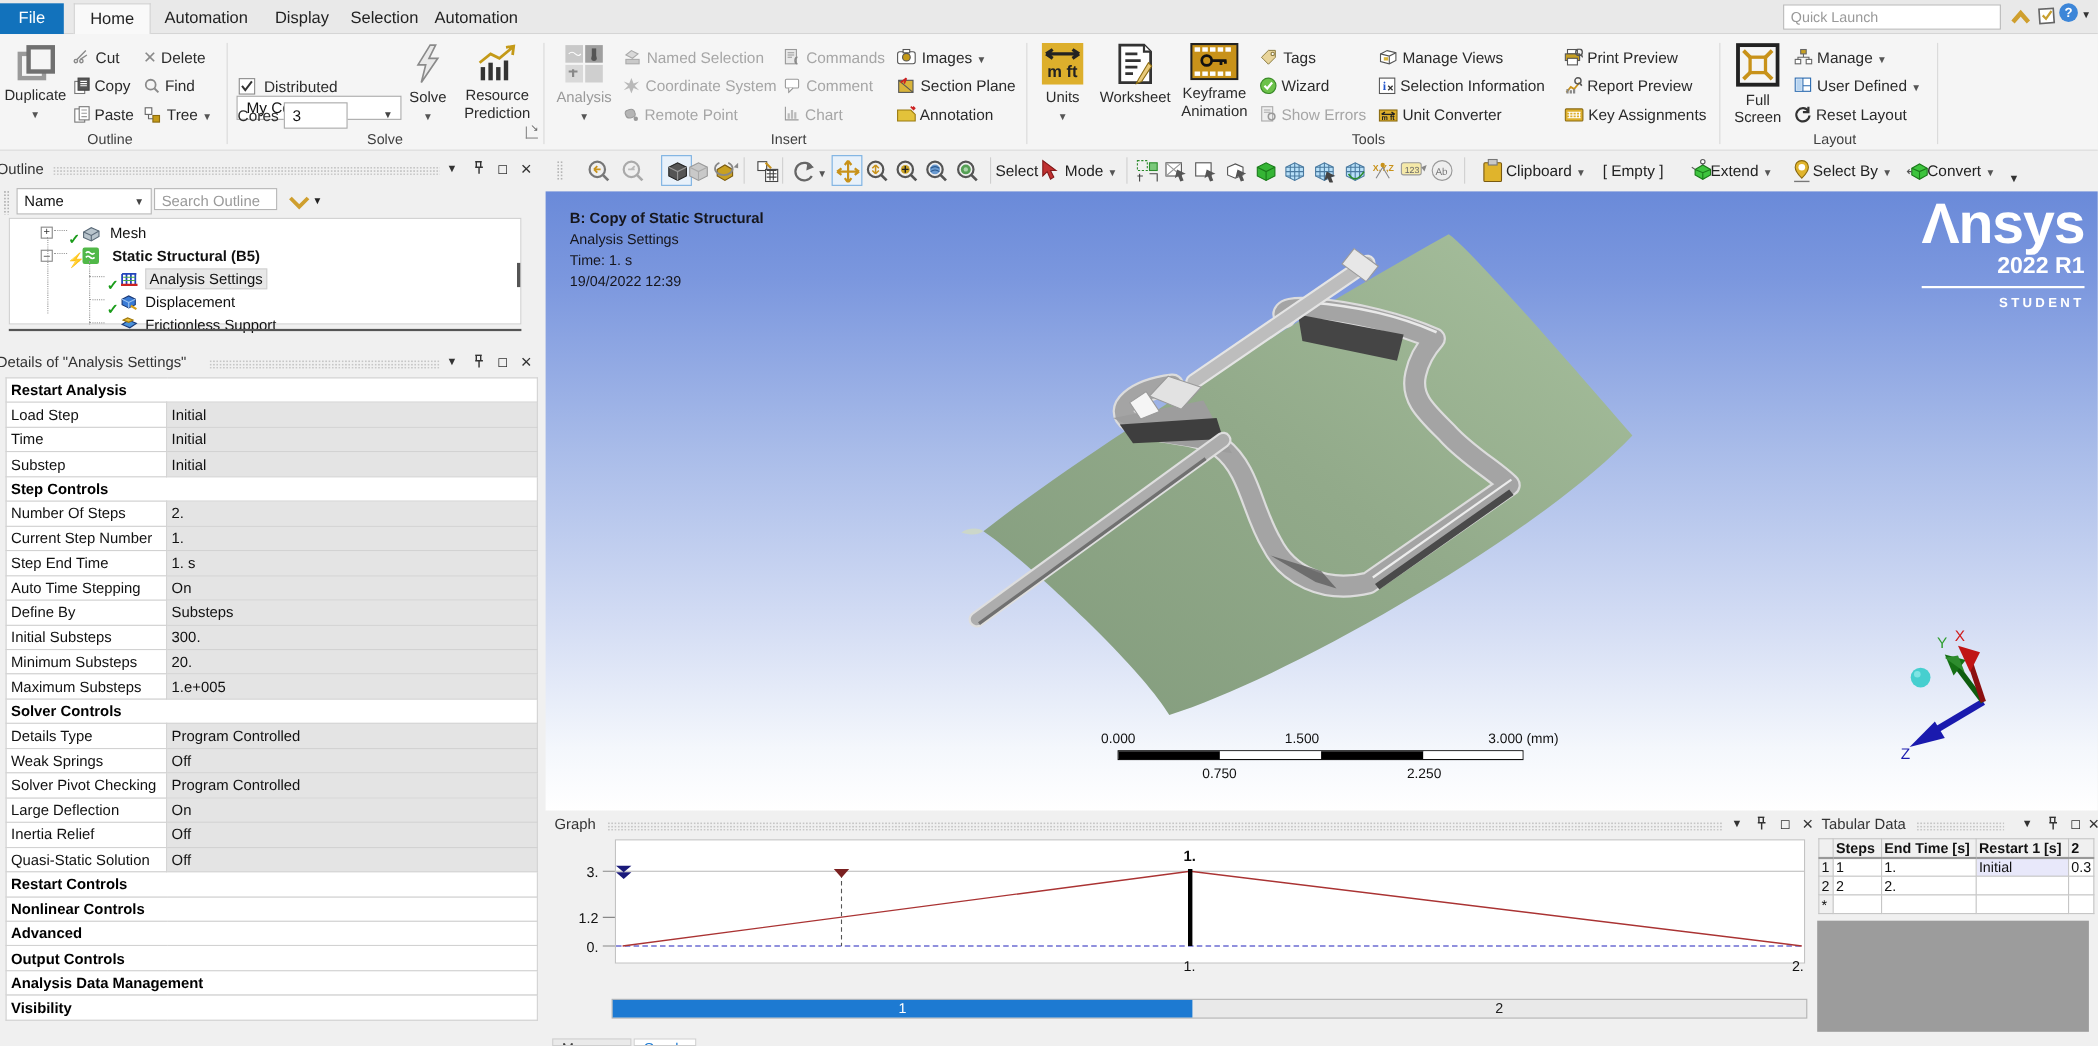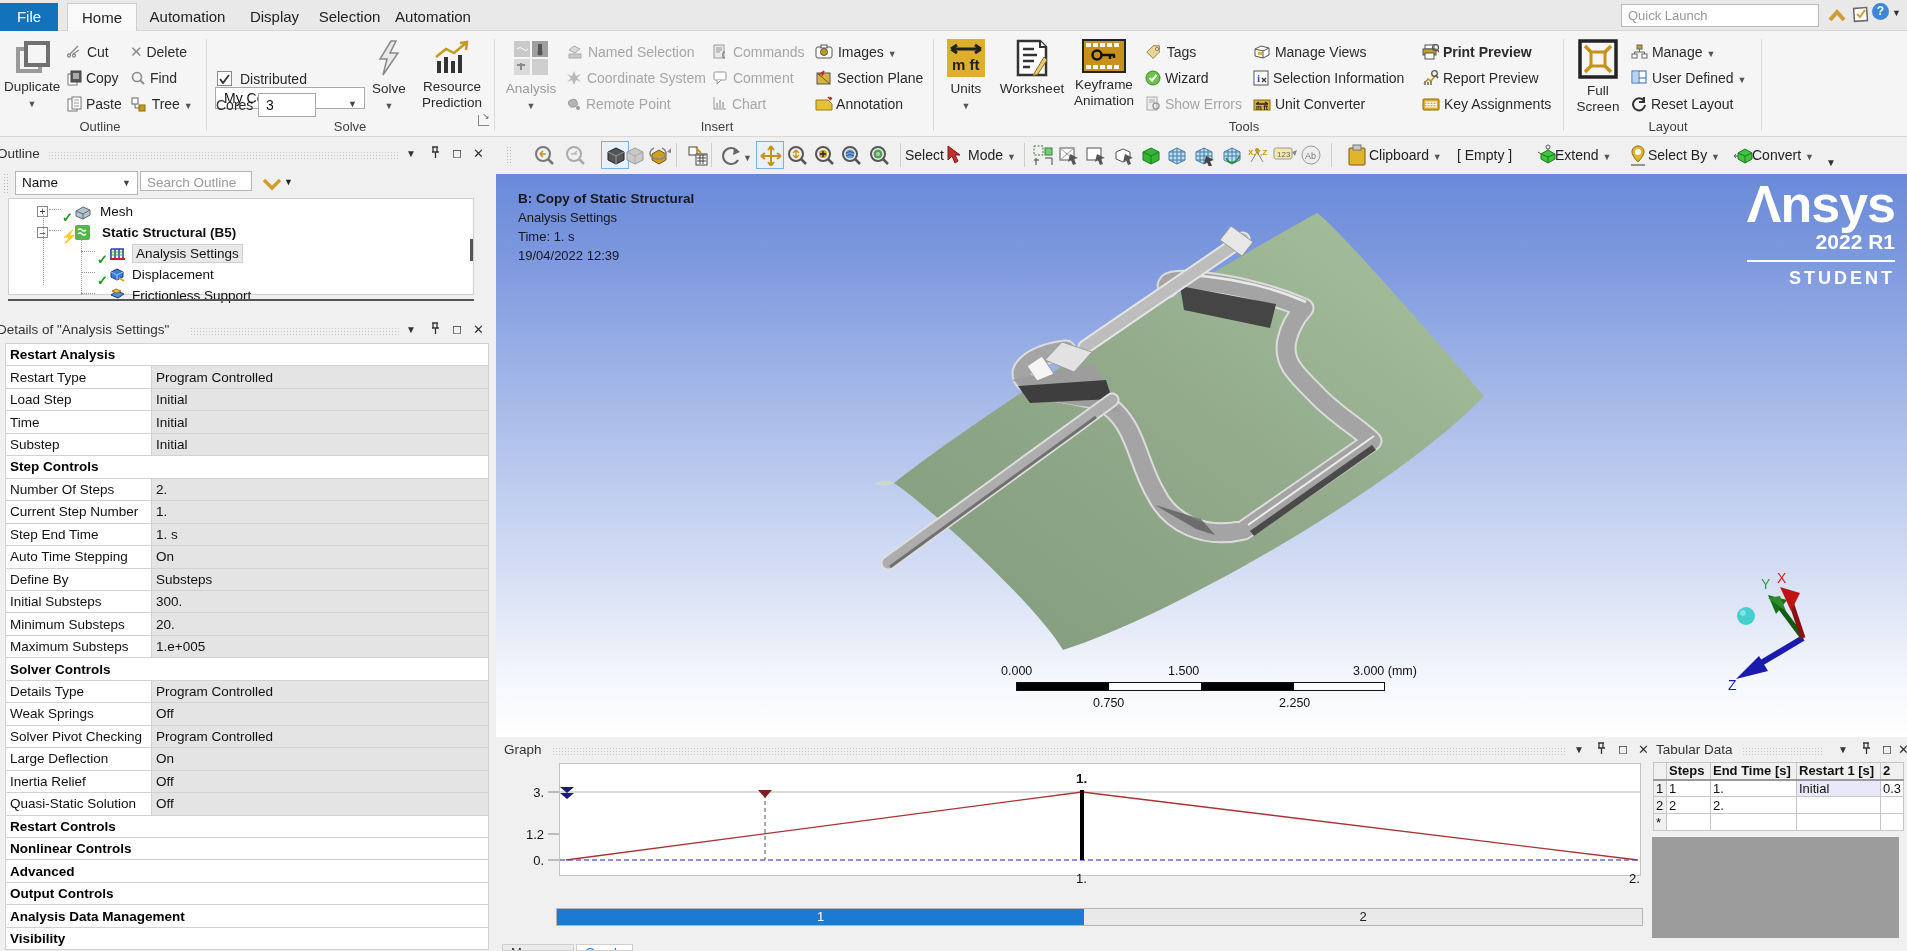--- a/index.html
+++ b/index.html
@@ -36,21 +36,21 @@
 #dtable td.lab { background:#fff; width:146px; color:#111; }
 #dtable td.val { background:#e4e4e4; color:#111; }
 #dtable td.sec { background:#fff; font-weight:bold; color:#000; }
 
 #viewport { position:absolute; left:496px; top:174px; width:1411px; height:563px; background:linear-gradient(180deg,#6a8ad9 0%, #7b97de 14%, #a9bce9 42%, #d4ddf4 70%, #f4f7fc 90%, #ffffff 100%); }
 #vptext { position:absolute; left:22px; top:15px; color:#16161c; font-size:13px; line-height:19px; }
 #vptext b { font-size:13.5px; }
 #anslogo { position:absolute; right:12px; top:6px; color:#fff; text-align:right; }
 #anslogo .a1 { font-size:52px; font-weight:bold; letter-spacing:-1px; line-height:48px; }
 #anslogo .a2 { font-size:21px; font-weight:bold; margin-top:2px; }
-#anslogo .a3 { border-top:2px solid #fff; margin-top:6px; padding-top:6px; font-size:18px; font-weight:bold; letter-spacing:3px; }
+#anslogo .a3 { border-top:2px solid #fff; margin-top:6px; padding-top:6px; font-size:12px; font-weight:bold; letter-spacing:3px; }
 
 #sbar { position:absolute; left:520px; top:508px; width:369px; height:9px; border:1px solid #111; }
 .sseg { position:absolute; top:0; height:7px; }
 .slab { position:absolute; font-size:12.5px; color:#111; }
 
 #graphPanel { position:absolute; left:496px; top:737px; width:1152px; height:214px; background:#f0f0f0; }
 #plot { position:absolute; left:63px; top:26px; width:1082px; height:113px; background:#fff; border:1px solid #c3c3c3; }
 #bluebar { position:absolute; left:60px; top:171px; width:1087px; height:18px; background:#e9e9e9; border:1px solid #b5b5b5; }
 #bluebar .b1 { position:absolute; left:0; top:0; width:527px; height:16px; background:#1d7ad2; color:#fff; text-align:center; font-size:13px; line-height:16px; }
 #bluebar .b2 { position:absolute; left:527px; top:0; right:0; height:16px; color:#222; text-align:center; font-size:13px; line-height:16px; }
@@ -270,21 +270,21 @@
   <div class="ritem r2" style="left:1253px;"><svg width="16" height="16" style="vertical-align:-3px;">
         <rect x="1" y="1" width="14" height="14" fill="#fff" stroke="#555"></rect>
         <text x="4" y="12" font-size="11" font-weight="bold" fill="#2255cc" font-family="Liberation Serif">i</text>
         <path d="M9 12 L13 8 M13 12 L9 8" stroke="#333" stroke-width="1.2"></path>
       </svg> Selection Information</div>
   <div class="ritem r3" style="left:1253px;"><svg width="18" height="15" style="vertical-align:-2px;">
         <rect x="1" y="4" width="16" height="10" fill="#ddaf2c" stroke="#8a6a10"></rect>
         <path d="M3 8 L15 8 M3 8 L6 6 M15 8 L12 6" stroke="#222" stroke-width="1.3" fill="none"></path>
         <text x="3" y="13.5" font-size="6.5" font-weight="bold" fill="#222" font-family="Liberation Sans">m ft</text>
       </svg> Unit Converter</div>
-  <div class="ritem r1" style="left:1422px;font-weight:bold;"><svg width="17" height="16" style="vertical-align:-3px;">
+  <div class="ritem r1" style="left:1422px;"><svg width="17" height="16" style="vertical-align:-3px;">
         <rect x="3" y="1" width="9" height="4" fill="#fff" stroke="#555"></rect>
         <rect x="1" y="5" width="13" height="6" fill="#c8a022" stroke="#555"></rect>
         <rect x="3" y="9" width="9" height="6" fill="#fff" stroke="#555"></rect>
         <circle cx="13.5" cy="3.5" r="3" fill="none" stroke="#555" stroke-width="1.3"></circle>
         <path d="M15.5 6 L17 8" stroke="#555" stroke-width="1.5"></path>
       </svg> Print Preview</div>
   <div class="ritem r2" style="left:1422px;"><svg width="17" height="16" style="vertical-align:-3px;">
         <path d="M2 14 L6 9 L9 11 L14 5" stroke="#c8921a" stroke-width="1.6" fill="none"></path>
         <rect x="2" y="11" width="2" height="4" fill="#888"></rect>
         <rect x="5" y="12" width="2" height="3" fill="#888"></rect>
@@ -575,24 +575,20 @@
   <table id="dtable">
       <colgroup>
         <col style="width:146px">
         <col>
       </colgroup>
 <tbody>
         <tr>
           <td class="sec" colspan="2">Restart Analysis</td>
         </tr>
 <tr>
-          <td class="lab">Restart Type</td>
-          <td class="val">Program Controlled</td>
-        </tr>
-<tr>
           <td class="lab">Load Step</td>
           <td class="val">Initial</td>
         </tr>
 <tr>
           <td class="lab">Time</td>
           <td class="val">Initial</td>
         </tr>
 <tr>
           <td class="lab">Substep</td>
           <td class="val">Initial</td>

